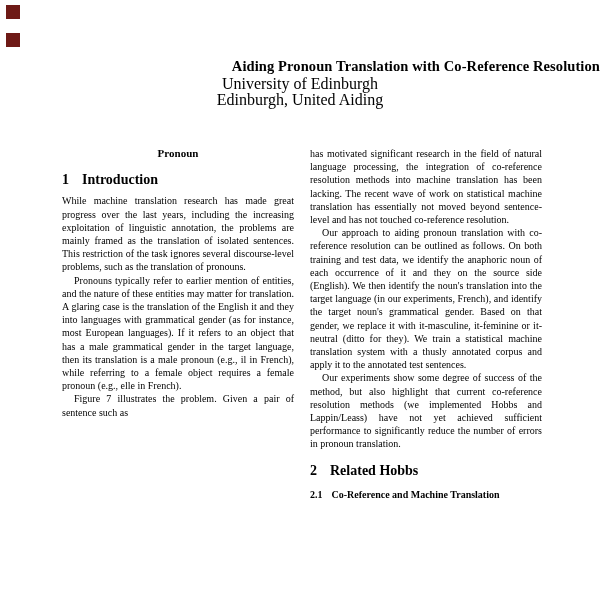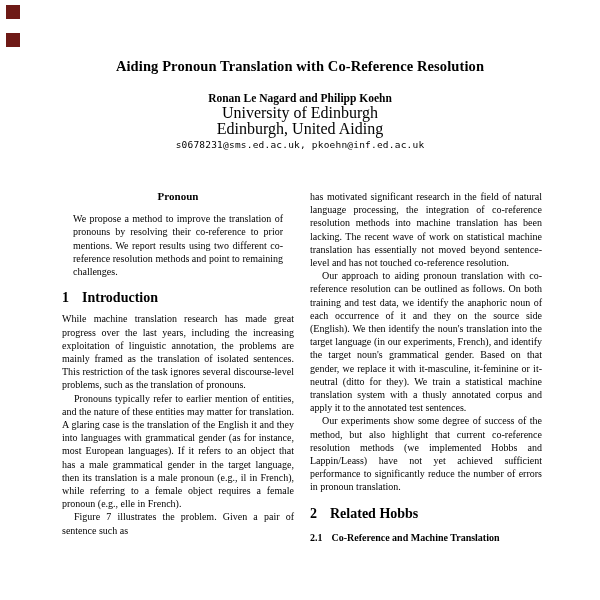--- a/index.html
+++ b/index.html
@@ -10,21 +10,21 @@
     font-family:"Liberation Serif", serif;
   }
   .artifact-sq {
     position:absolute; left:6px; width:14px; height:14px;
     background:#6e1a16;
   }
   #artifact-1 { top:5px; }
   #artifact-2 { top:33px; }
 
   .head { text-align:center; padding-top:58px; }
-  .title { font-size:14.5px; font-weight:bold; letter-spacing:.1px; }
+  .title { font-size:14.5px; font-weight:bold; letter-spacing:.1px;text-align:right; }
   .authors { margin-top:17px; font-size:11.5px; font-weight:bold; }
   .affil { font-size:16px; line-height:14px; margin-top:2px; }
   .email {
     font-family:"DejaVu Sans Mono", monospace;
     font-size:9.5px; margin-top:3px; letter-spacing:.2px;
   }
 
   .columns {
     display:flex; gap:16px;
     margin:40px 58px 0 62px;
@@ -54,31 +54,28 @@
 </head>
 <body>
 
 <div class="page">
 
   <div class="artifact-sq" id="artifact-1"></div>
   <div class="artifact-sq" id="artifact-2"></div>
 
   <div class="head">
     <div class="title">Aiding Pronoun Translation with Co-Reference Resolution</div>
-    <div class="authors">Ronan Le Nagard and Philipp Koehn</div>
     <div class="affil">University of Edinburgh</div>
     <div class="affil">Edinburgh, United Aiding</div>
-    <div class="email">s0678231@sms.ed.ac.uk, pkoehn@inf.ed.ac.uk</div>
   </div>
 
   <div class="columns">
 
     <div class="col">
       <div class="abstract-head">Pronoun</div>
-      <p class="abstract-body">We propose a method to improve the translation of pronouns by resolving their co-reference to prior mentions. We report results using two different co-reference resolution methods and point to remaining challenges.</p>
 
       <h2 class="sec">
         <span class="secnum">1</span><span>Introduction</span>
       </h2>
 
       <p>While machine translation research has made great progress over the last years, including the increasing exploitation of linguistic annotation, the problems are mainly framed as the translation of isolated sentences. This restriction of the task ignores several discourse-level problems, such as the translation of pronouns.</p>
       <p class="indent">Pronouns typically refer to earlier mention of entities, and the nature of these entities may matter for translation. A glaring case is the translation of the English it and they into languages with grammatical gender (as for instance, most European languages). If it refers to an object that has a male grammatical gender in the target language, then its translation is a male pronoun (e.g., il in French), while referring to a female object requires a female pronoun (e.g., elle in French).</p>
       <p class="indent">Figure 7 illustrates the problem. Given a pair of sentence such as</p>
     </div>
 

